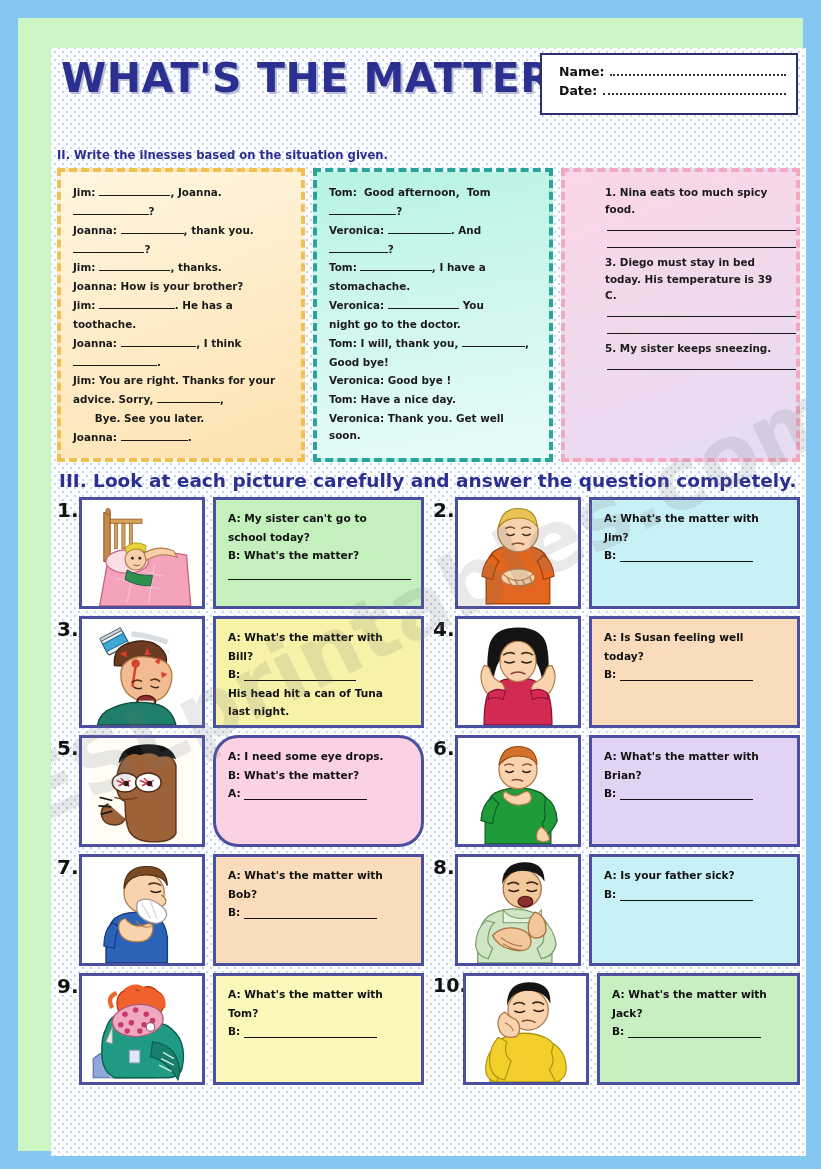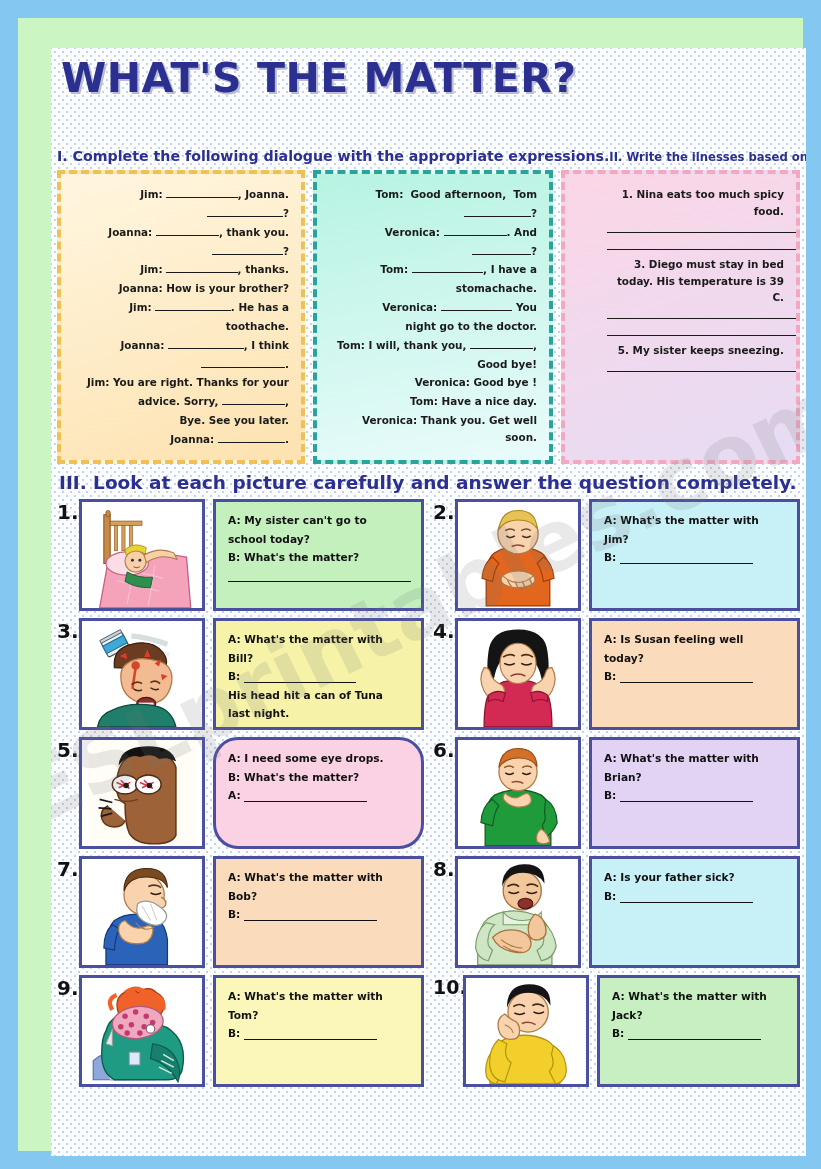--- a/index.html
+++ b/index.html
@@ -112,21 +112,20 @@
     white-space: nowrap;
   }
 
   
   #top-boxes {
     display: flex;
     padding: 6px 6px 0 6px;
     gap: 8px;
     height: 300px;
     box-sizing: border-box;
-    text-align: right;
   }
   .topbox {
     box-sizing: border-box;
     padding: 12px 12px 6px 12px;
     font-family: "DejaVu Sans", sans-serif;
     font-weight: bold;
     font-size: 10.4px;
     color: #1a1a1a;
     line-height: 1.62;
     overflow: hidden;
@@ -256,24 +255,33 @@
 </style>
 </head>
 <body>
 
 <div id="page">
   <div id="frame-green">
     <div id="sheet">
 
       <div id="header">
         <div id="title">WHAT'S THE MATTER?</div>
+        <div id="namebox">
+          <div class="nd-row">
+            <span class="nd-label">Name:</span>
+            <span class="nd-dots"></span>
+          </div>
+          <div class="nd-row">
+            <span class="nd-label">Date:</span>
+            <span class="nd-dots"></span>
+          </div>
+        </div>
       </div>
 
       <div class="sec-head-row">
-        <div class="sec-head" id="sec1-head">I. Complete the following dialogue with the appropriate expressions.</div>
         <div class="sec-head" id="sec2-head">II. Write the ilnesses based on the situation given.</div>
       </div>
 
       <div id="top-boxes">
         <div class="topbox" id="box-dialog1">
             <div class="dlg-line">Jim: <span class="blank" style="width: 71.4px; height: 11px;">&nbsp;</span>, Joanna.</div>
             <div class="dlg-line"><span class="blank" style="width: 75.6px; height: 11px;">&nbsp;</span>?</div>
             <div class="dlg-line">Joanna: <span class="blank" style="width: 63px; height: 11px;">&nbsp;</span>, thank you.</div>
             <div class="dlg-line"><span class="blank" style="width: 71.4px; height: 11px;">&nbsp;</span>?</div>
             <div class="dlg-line">Jim: <span class="blank" style="width: 71.4px; height: 11px;">&nbsp;</span>, thanks.</div>

